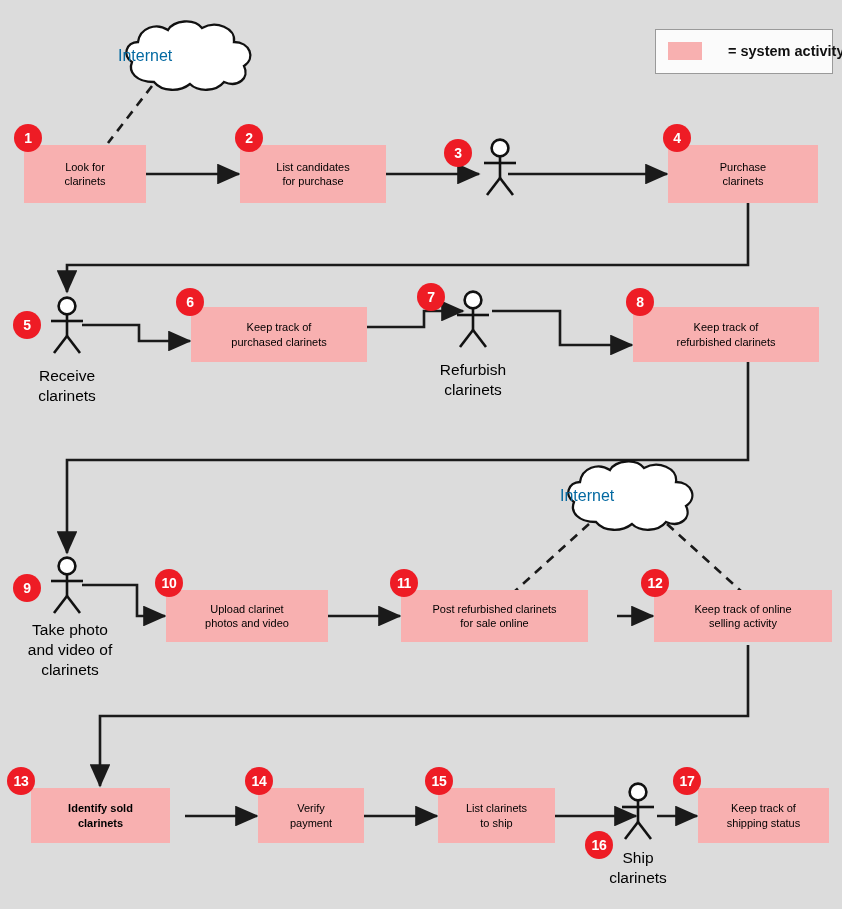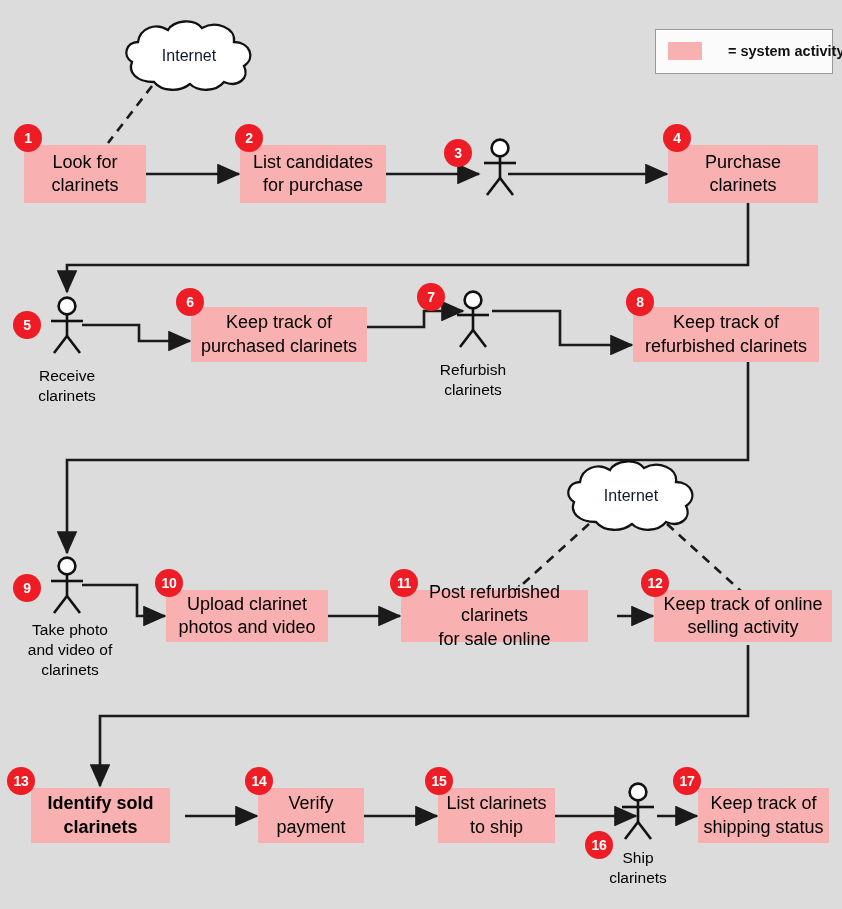--- a/index.html
+++ b/index.html
@@ -25,21 +25,21 @@
     top: 0;
     width: 842px;
     height: 909px;
     pointer-events: none;
   }
   
   .pbox {
     position: absolute;
     background: #f8b0b0;
     color: #000;
-    font-size: 18px;
+    font-size: 11px;
     line-height: 1.28;
     text-align: center;
     display: flex;
     align-items: center;
     justify-content: center;
     box-sizing: border-box;
     padding: 2px 4px;
     white-space: pre-line;
   }
   
@@ -76,23 +76,22 @@
     z-index: 3;
   }
   
   .cloud {
     position: absolute;
     z-index: 2;
   }
   .cloud .ctext {
     position: absolute;
     left: 0; right: 0;
-    text-align: center;
     font-size: 16px;
-    color: #0f172a;
+    color: #0369a1;
   }
   
   .legend {
     position: absolute;
     left: 655px;
     top: 29px;
     width: 178px;
     background: #fbfbfb;
     border: 1px solid #9a9a9a;
     padding: 8px 10px 9px 12px;

